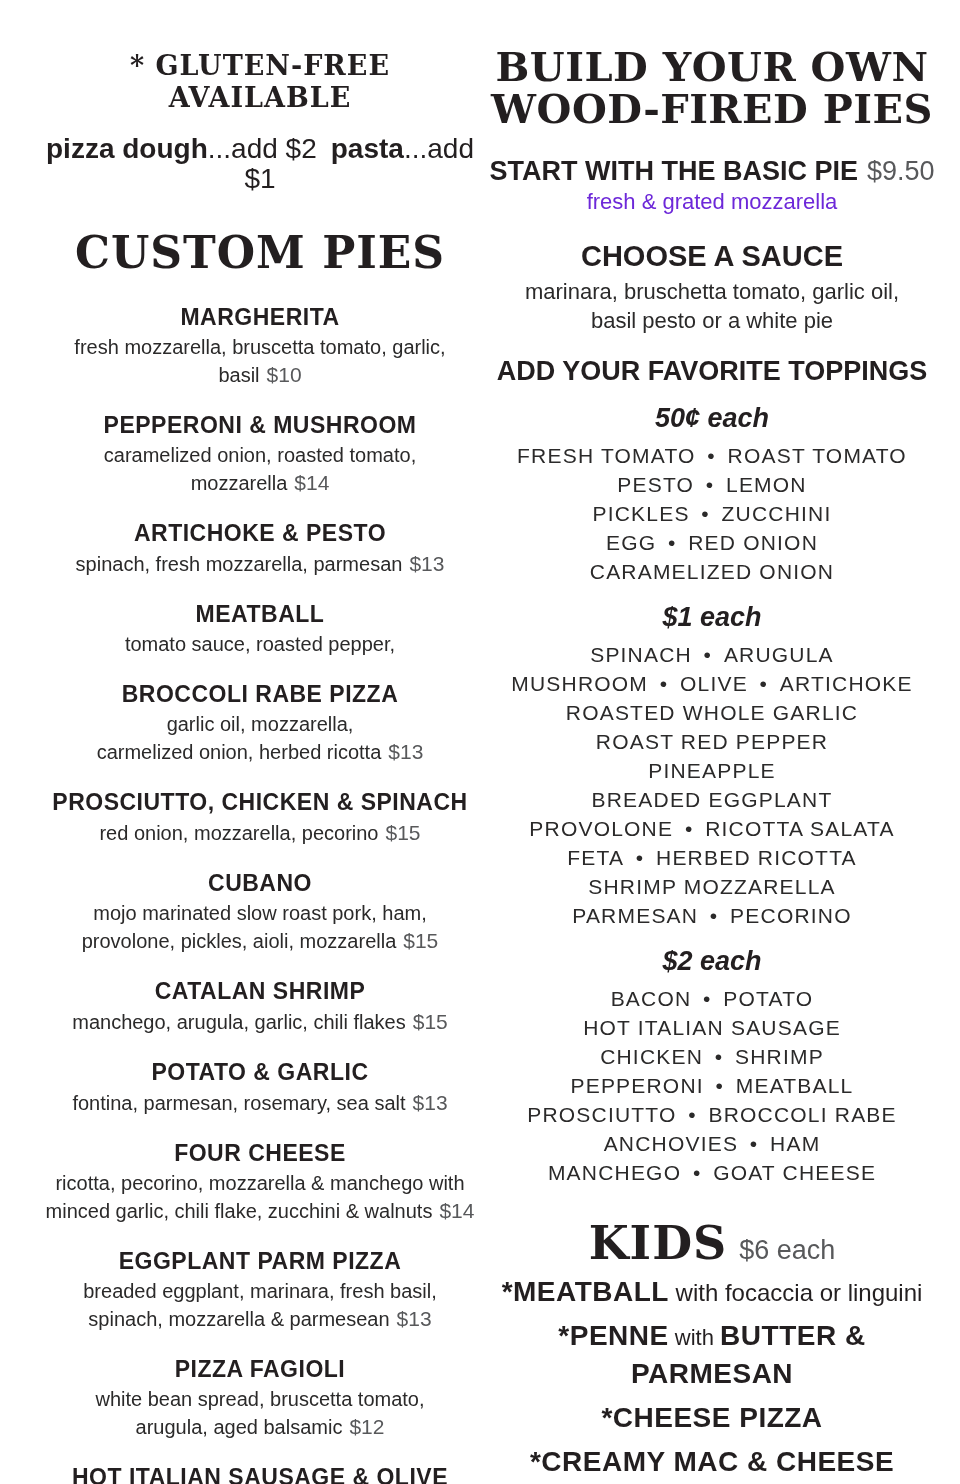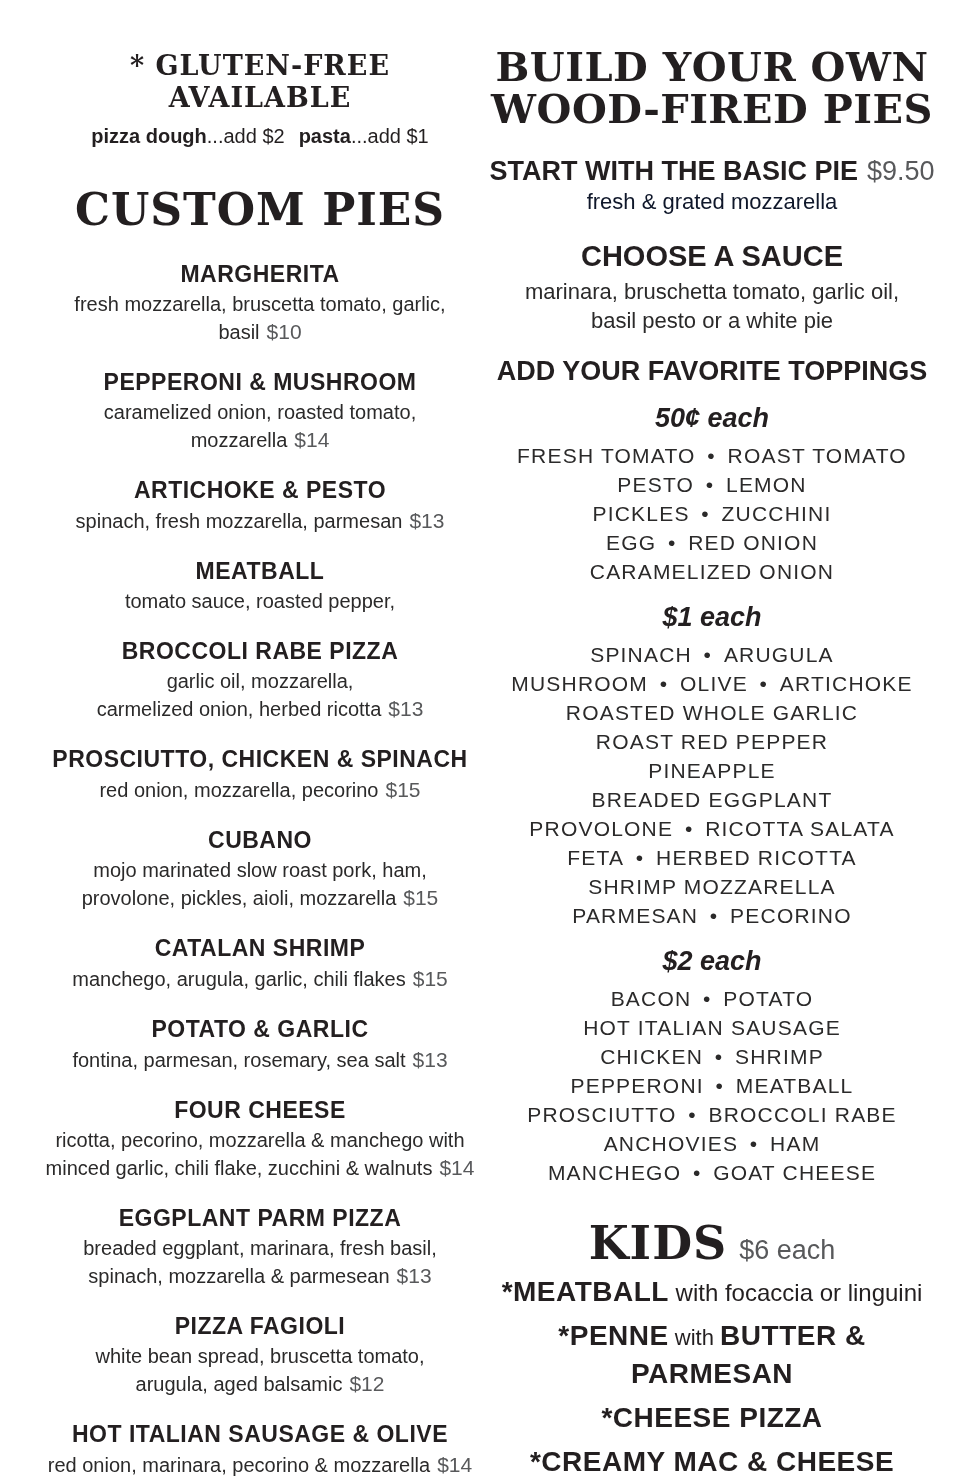--- a/index.html
+++ b/index.html
@@ -10,38 +10,38 @@
     -webkit-font-smoothing:antialiased;
   }
   .col { position:absolute; text-align:center; }
   .col-left  { left:36px;  top:50px; width:448px; }
   .col-right { left:484px; top:46px; width:456px; }
 
   
   .slab { font-family:"DejaVu Serif", serif; font-weight:700; }
 
   .note-title { font-size:27px; letter-spacing:1px; line-height:32px; }
-  .note-line  { font-size:20px; line-height:30px; margin-top:7px; }
+  .note-line  { font-size:28px; line-height:30px; margin-top:20px; }
   .note-bold  { font-weight:700; }
   .note-reg   { font-weight:400; }
   .note-gap   { display:inline-block; width:14px; }
 
   .section-title { font-size:44px; line-height:51px; letter-spacing:1px; margin-top:33px; margin-bottom:25px; }
 
   .item { margin-bottom:22px; }
   .item-name { font-weight:700; font-size:23px; line-height:28px; letter-spacing:0.5px; margin-bottom:3px; }
   .item-line { font-size:20px; line-height:27px; color:#2b2a2a; }
   .price { color:#58595b; font-weight:400; font-size:21px; margin-left:7px; }
 
   .byo-title { font-size:40px; line-height:42px; letter-spacing:0.5px; }
 
   .basic { margin-top:25px; }
   .basic-label { font-weight:700; font-size:27px; line-height:32px; }
   .basic-price { color:#58595b; font-weight:400; font-size:27px; margin-left:9px; }
-  .basic-desc  { font-size:22px; line-height:28px; margin-top:1px; color:#0f172a; }
+  .basic-desc  { font-size:22px; line-height:28px; margin-top:1px; color:#6d28d9; }
 
   .sauce { margin-top:23px; }
   .sauce-title { font-weight:700; font-size:29px; line-height:35px; margin-bottom:3px; }
   .sauce-line  { font-size:22px; line-height:29px; color:#2b2a2a; }
 
   .toppings-title { font-weight:700; font-size:27px; line-height:32px; margin-top:20px; }
 
   .group { margin-top:15px;text-align:center; }
   .group-label { font-style:italic; font-weight:600; font-size:27px; line-height:33px; margin-bottom:6px; }
   .group-line  { font-size:21px; line-height:29px; letter-spacing:1.2px; color:#2b2a2a; }

